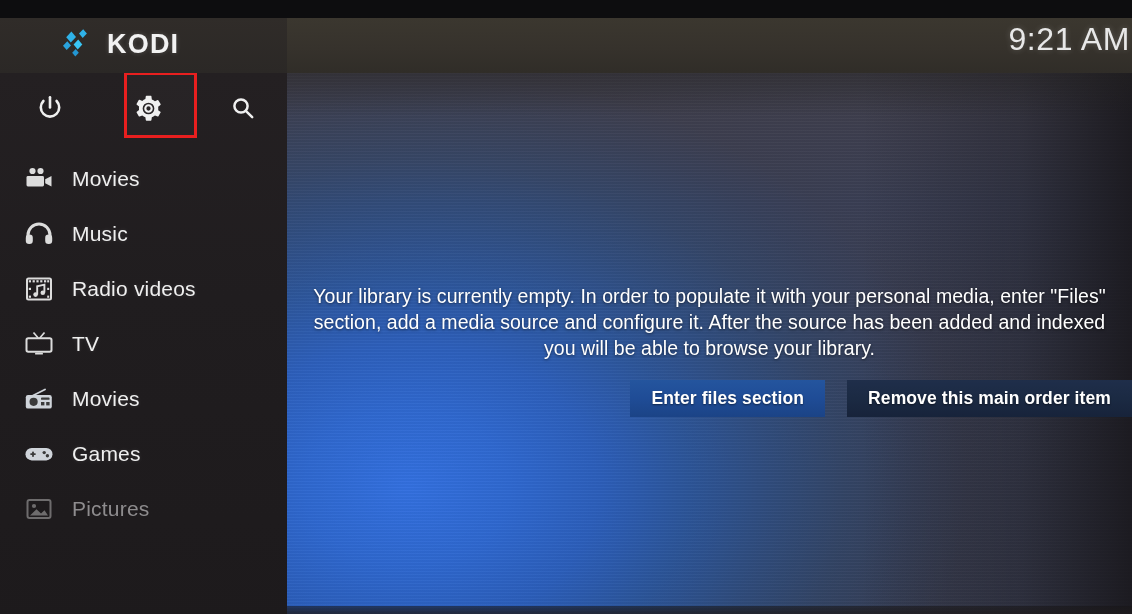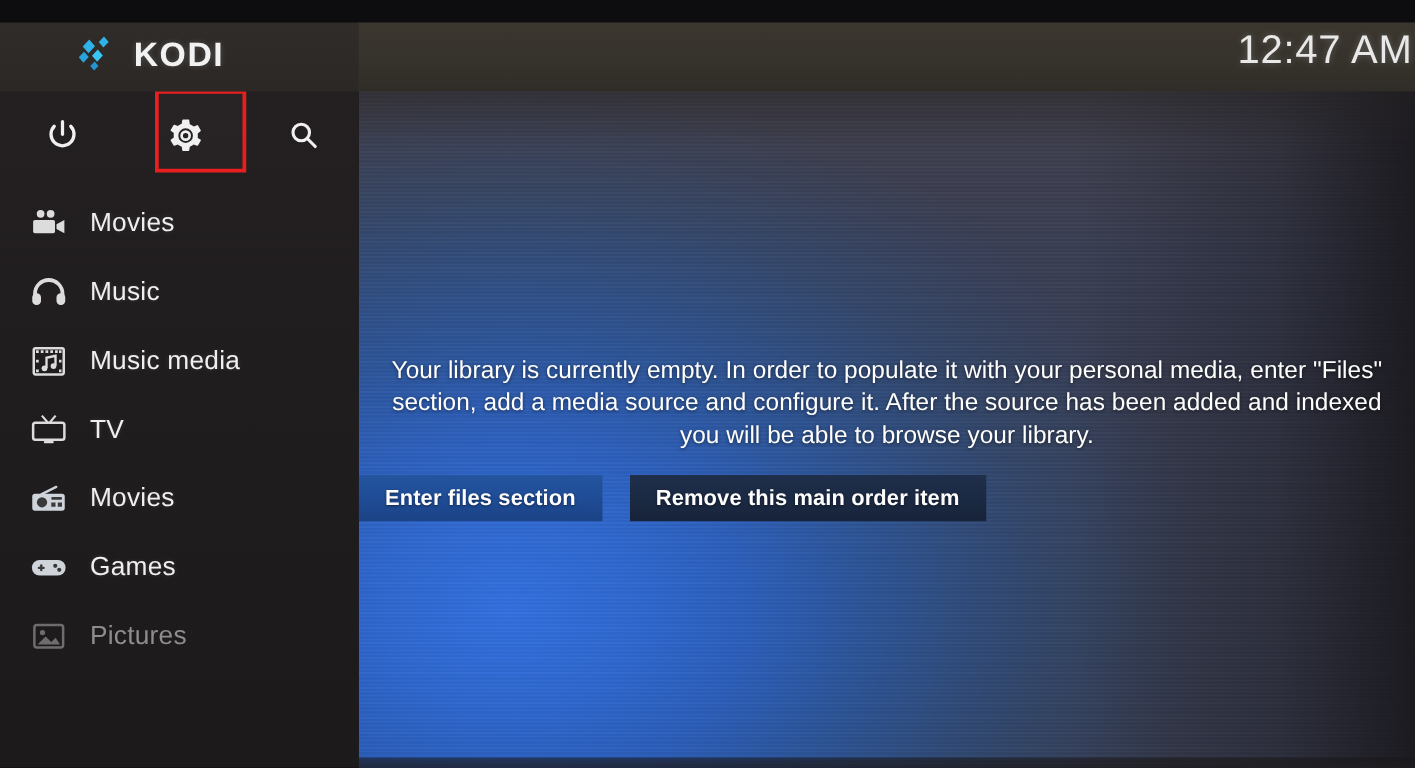--- a/index.html
+++ b/index.html
@@ -185,21 +185,21 @@
     font-size: 19.5px;
     line-height: 26px;
     letter-spacing: 0.05px;
     text-shadow: 0 1px 3px rgba(0,0,0,0.55);
   }
   #btn-row {
     position: absolute;
     left: 0; top: 307px;
     width: 845px;
     display: flex;
-    justify-content: flex-start;
+    justify-content: flex-end;
     align-items: flex-start;
     gap: 22px;
   }
   .btn {
     height: 37px;
     padding: 0 21px;
     display: flex; align-items: center; justify-content: center;
     color: #ffffff;
     font-size: 17.5px;
     font-weight: 700;
@@ -235,21 +235,21 @@
           <path d="M6.2 10.2 L11.4 4.6 L16.0 10.0 L10.8 15.6 Z"></path>
           <path d="M3.0 18.8 L7.3 14.3 L11.0 18.6 L6.7 23.1 Z" fill="#2aa3dd"></path>
           <path d="M13.6 17.6 L18.2 12.6 L22.3 17.4 L17.7 22.4 Z" fill="#39c6f5"></path>
           <path d="M19.0 6.6 L23.2 2.2 L26.9 6.5 L22.7 10.9 Z" fill="#2fb2e8"></path>
           <path d="M12.2 25.8 L15.7 22.1 L18.8 25.7 L15.3 29.4 Z" fill="#2396d2"></path>
         </g>
       </svg>
       <span id="logo-text">KODI</span>
     </div>
 
-    <div id="clock">12:47 AM</div>
+    <div id="clock">9:21 AM</div>
   </div>
 
   <div id="sidebar">
 
     <div id="icon-row">
 
       <div class="topicon" id="icon-power">
         <svg width="26" height="26" viewBox="0 0 26 26">
           <path d="M6.4 6.0 A9.2 9.2 0 1 0 19.6 6.0" fill="none" stroke="#f0f0f0" stroke-width="2.6" stroke-linecap="round"></path>
           <line x1="13" y1="2.2" x2="13" y2="12.4" stroke="#f0f0f0" stroke-width="2.6" stroke-linecap="round"></line>
@@ -313,21 +313,21 @@
               <rect x="4.8" y="19.6" width="2.2" height="2.2"></rect>
               <rect x="23.2" y="19.6" width="2.0" height="2.2"></rect>
               <rect x="4.8" y="11.8" width="2.2" height="2.2"></rect>
               <rect x="23.2" y="11.8" width="2.0" height="2.2"></rect>
             </g>
             <path d="M13.2 18.4 V10.2 L20.4 8.6 V16.4" fill="none" stroke="#dcdcdc" stroke-width="1.9"></path>
             <circle cx="11.6" cy="18.6" r="2.3" fill="#dcdcdc"></circle>
             <circle cx="18.8" cy="16.8" r="2.3" fill="#dcdcdc"></circle>
           </svg>
         </span>
-        <span class="menu-label">Music media</span>
+        <span class="menu-label">Radio videos</span>
       </div>
 
       <div class="menu-item">
         <span class="menu-icon">
           <svg width="30" height="26" viewBox="0 0 30 26">
             <line x1="9.5" y1="1.5" x2="14.2" y2="7.0" stroke="#dcdcdc" stroke-width="1.7"></line>
             <line x1="20.5" y1="1.5" x2="15.8" y2="7.0" stroke="#dcdcdc" stroke-width="1.7"></line>
             <rect x="2.5" y="7.2" width="25" height="13.6" rx="1.8" fill="none" stroke="#dcdcdc" stroke-width="2"></rect>
             <rect x="11" y="21.8" width="8" height="1.8" rx="0.9" fill="#dcdcdc"></rect>
           </svg>

